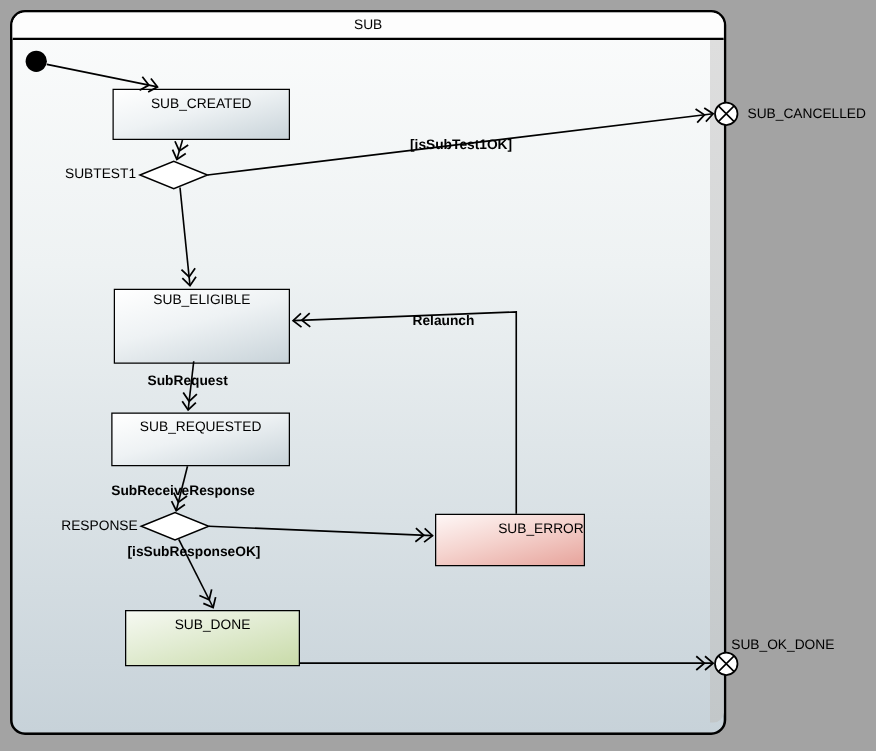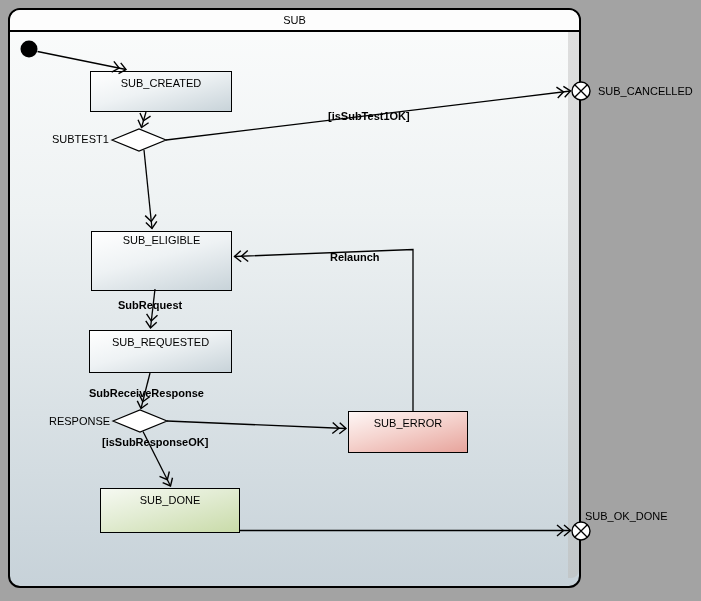--- a/index.html
+++ b/index.html
@@ -34,21 +34,21 @@
   }
   .state-blue{background:linear-gradient(165deg,#ffffff 0%,#eef2f4 45%,#c8d3d9 100%);}
   .state-red {background:linear-gradient(165deg,#fef7f6 0%,#f5d4cf 45%,#e7a49c 100%);}
   .state-green{background:linear-gradient(165deg,#f6f9f2 0%,#e2ecd3 45%,#c9dba9 100%);}
   .state-name{margin-top:5px;white-space:nowrap;}
   .state-body{font-size:11px;line-height:14px;text-align:center;margin-top:7px;white-space:nowrap;}
   #st-created  {left:90px; top:71px;  width:142px;height:41px;}
   #st-eligible {left:91px; top:231px; width:141px;height:60px;}
   #st-eligible .state-name{margin-top:2px;}
   #st-requested{left:89px; top:330px; width:143px;height:43px;}
-  #st-error    {left:348px;top:411px; width:120px;height:42px;}
+  #st-error    {left:348px;top:411px; width:120px;height:42px;align-items:flex-end;}
   #st-done     {left:100px;top:488px; width:140px;height:45px;}
   
   .lbl{position:absolute;font-size:11px;white-space:nowrap;line-height:12px;}
   .lbl-bold{font-weight:bold;}
   #lbl-subtest1 {left:52px; top:133px;}
   #lbl-response {left:49px; top:415px;text-align:center;}
   #lbl-cancelled{left:598px;top:85px;}
   #lbl-okdone   {left:585px;top:510px;}
   #lbl-test1ok  {left:328px;top:110px;}
   #lbl-relaunch {left:330px;top:251px;text-align:center;}

